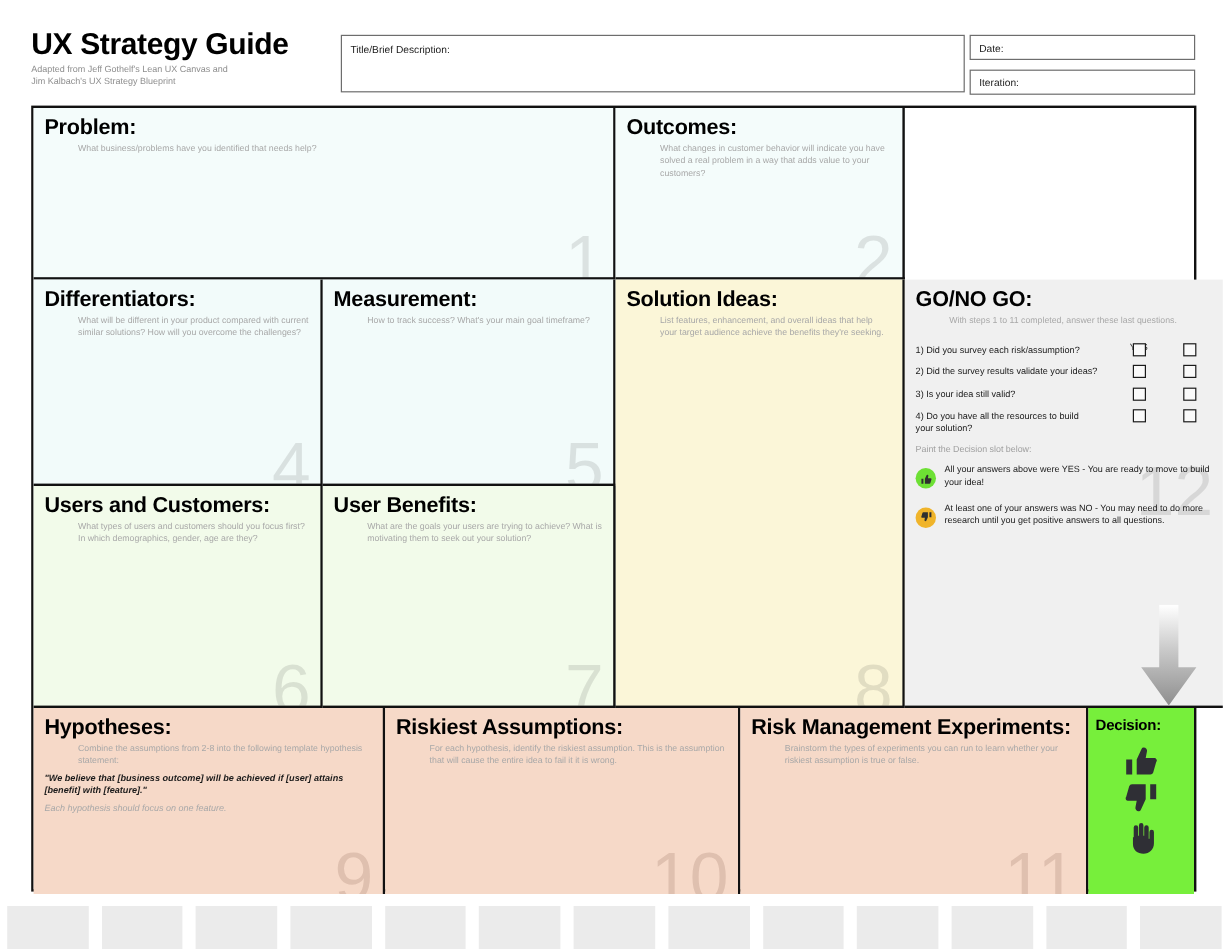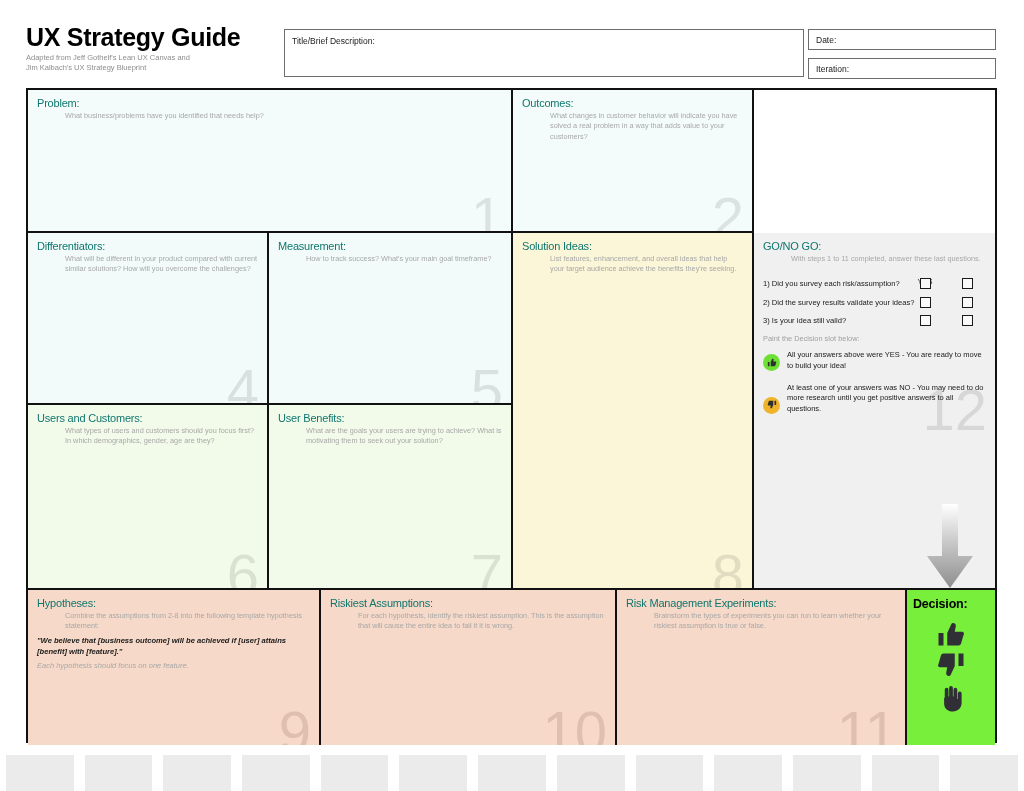--- a/index.html
+++ b/index.html
@@ -73,23 +73,23 @@
     position: absolute;
     border-right: 2px solid #111;
     border-bottom: 2px solid #111;
     overflow: hidden;
     padding: 7px 9px 0 9px;
   }
   .cell.no-r { border-right: none; }
   .cell.no-b { border-bottom: none; }
 
   .c-head {
-    font-size: 11px;
-    font-weight: normal;
-    color: #0f766e;
+    font-size: 18px;
+    font-weight: bold;
+    color: #000000;
     line-height: 1.1;
     letter-spacing: -0.2px;
   }
   .c-desc {
     font-size: 7.3px;
     color: #a8a8a8;
     line-height: 1.42;
     margin-top: 2px;
     max-width: 96%;
     margin-left: 28px;
@@ -295,21 +295,21 @@
     <div class="c-desc">How to track success? What's your main goal timeframe?</div>
     <div class="c-num">5</div>
   </div>
 
   <div class="cell bg-yellow" style="left:485px; top:143px; width:241px; height:357px;">
     <div class="c-head">Solution Ideas:</div>
     <div class="c-desc">List features, enhancement, and overall ideas that help your target audience achieve the benefits they're seeking.</div>
     <div class="c-num">8</div>
   </div>
 
-  <div class="cell bg-gray no-r" style="left:726px; top:143px; width:241px; height:357px;">
+  <div class="cell bg-gray no-r" style="left:726px; top:143px; width:265px; height:357px;">
     <div class="c-head">GO/NO GO:</div>
     <div class="c-desc">With steps 1 to 11 completed, answer these last questions.</div>
 
     <div class="gng-q-wrap">
       <div class="yesno-hdr">
         <span>YES</span>
         <span>NO</span>
       </div>
 
       <div class="gng-row" style="margin-top:14px;">
@@ -341,20 +341,31 @@
         <div class="gng-boxes">
           <div class="chk-cell">
               <div class="chk"></div>
             </div>
           <div class="chk-cell">
               <div class="chk"></div>
             </div>
         </div>
       </div>
 
+      <div class="gng-row">
+        <div class="gng-q">4) Do you have all the resources to build your solution?</div>
+        <div class="gng-boxes">
+          <div class="chk-cell">
+              <div class="chk"></div>
+            </div>
+          <div class="chk-cell">
+              <div class="chk"></div>
+            </div>
+        </div>
+      </div>
     </div>
 
     <div class="big12">12</div>
 
     <div class="paint-lbl">Paint the Decision slot below:</div>
 
     <div class="legend-row">
       <div class="legend-icon" style="background:#6de034;">
         <svg width="10" height="10" viewBox="0 0 24 24" fill="#2f2f2f">
           <path d="M9 22h9a2 2 0 0 0 2-1.4l2-7A1.6 1.6 0 0 0 20.4 11H15l.8-4.2A2.2 2.2 0 0 0 13.6 4a1.4 1.4 0 0 0-1.3.8L9 12v10zM2 12h4v10H2z"></path>

